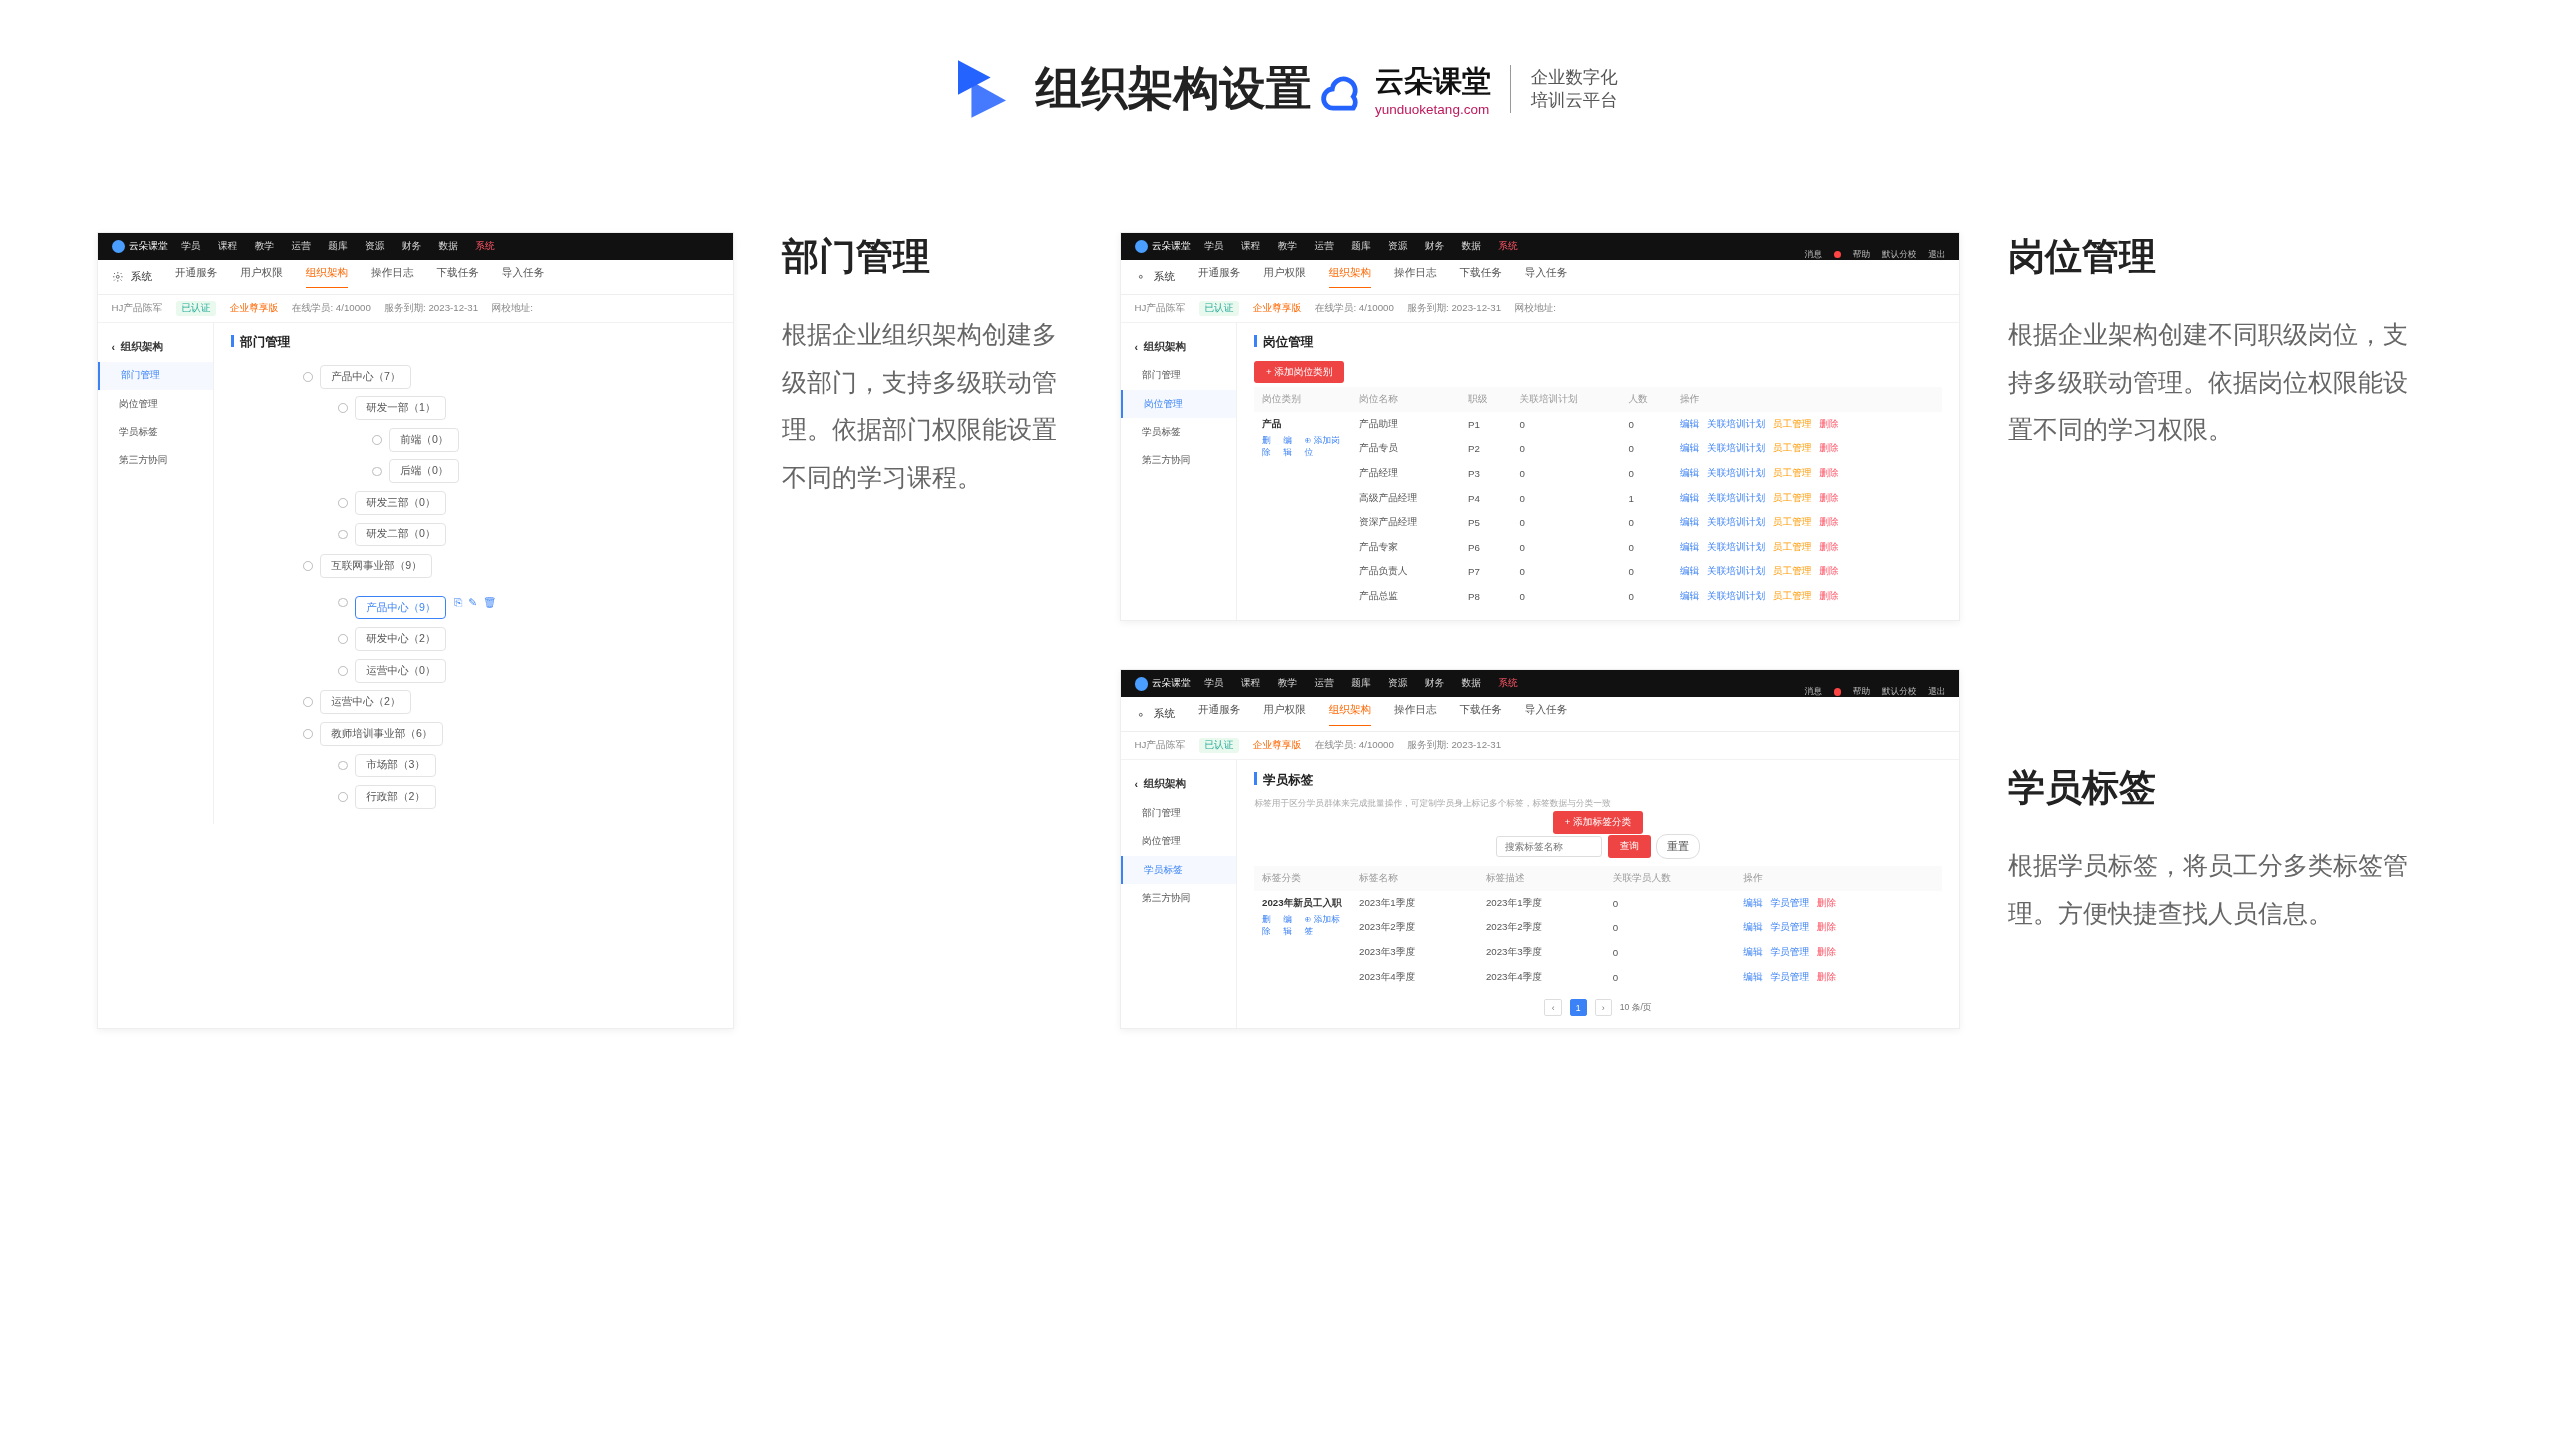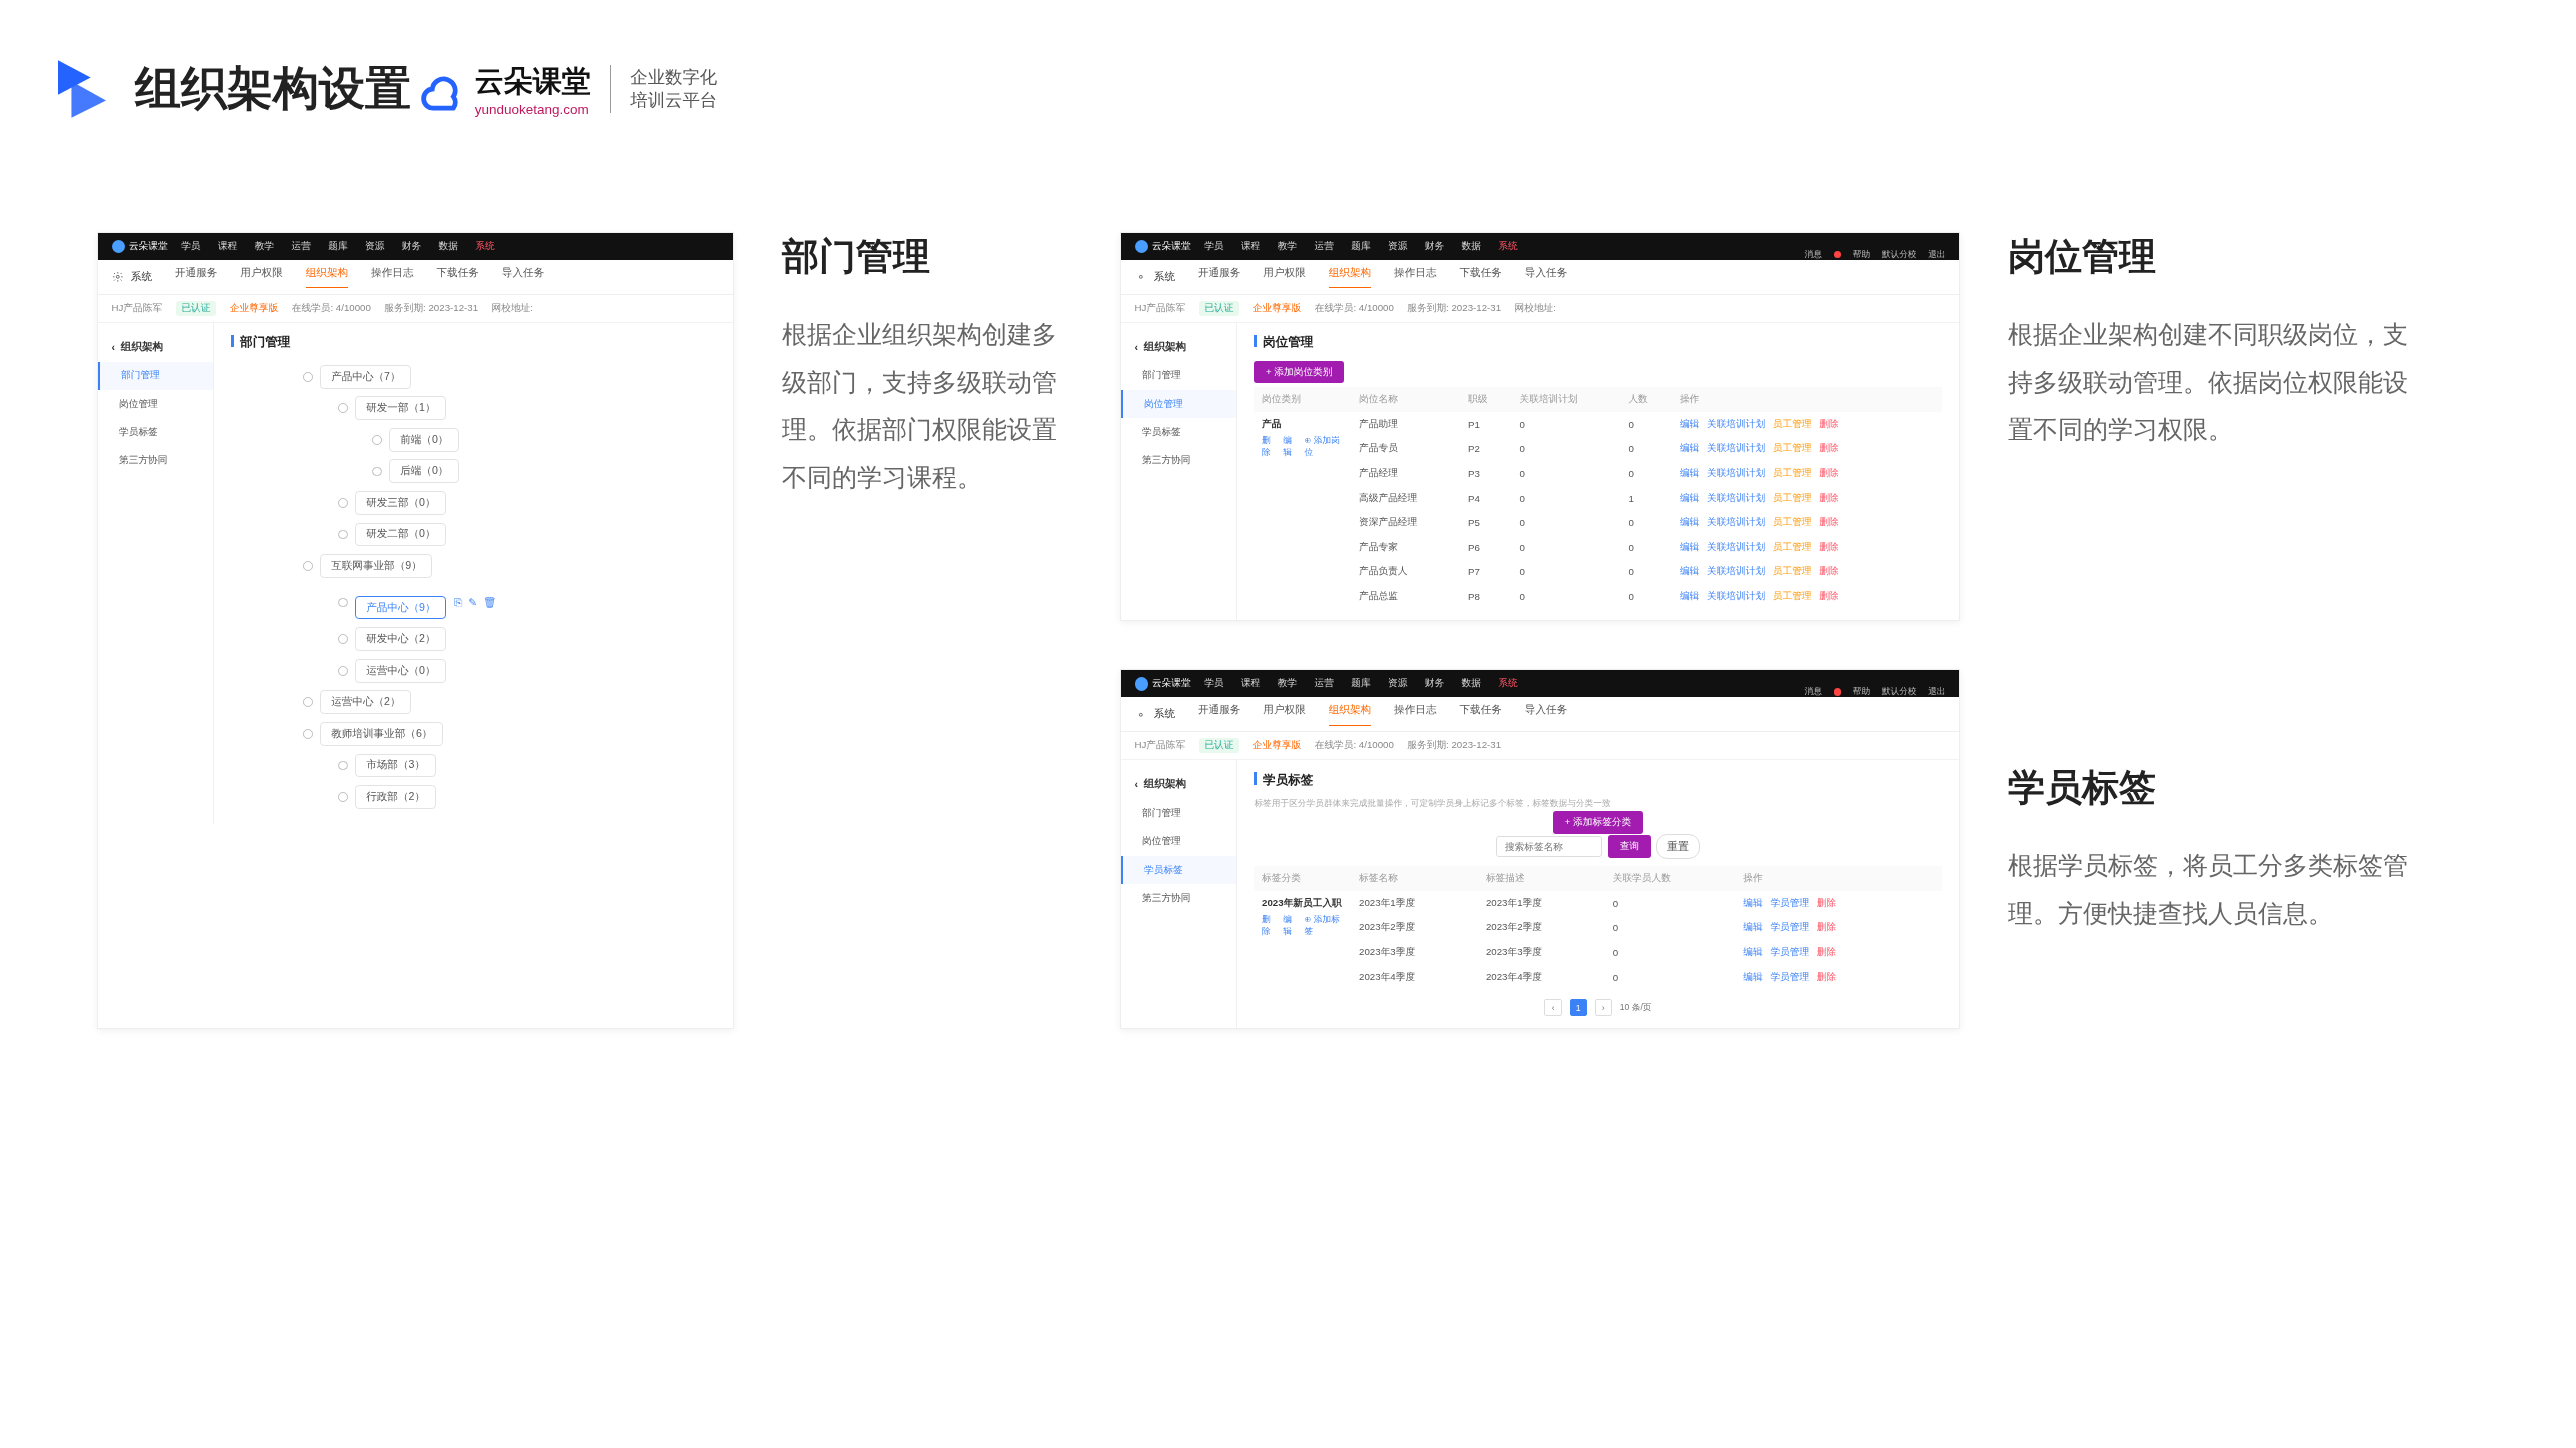--- a/index.html
+++ b/index.html
@@ -1,19 +1,19 @@
 <!DOCTYPE html>
 <html><head>
 <meta charset="utf-8">
 <style>
 * { margin: 0; padding: 0; box-sizing: border-box; }
 body { font-family: "Microsoft YaHei", "PingFang SC", sans-serif; background: #fff; width: 2576px; height: 1449px; position: relative; }
 
 
-.page-header { position: absolute; top: 58px; left: 58px; right: 58px; display: flex; justify-content: flex-start; align-items: center; }
+.page-header { position: absolute; top: 58px; left: 58px; right: 58px; display: flex; justify-content: center; align-items: center; }
 .page-title-wrap { display: flex; align-items: center; gap: 29px; }
 .title-icon { width: 48px; height: 58px; }
 .page-title { font-size: 46px; font-weight: 600; color: #222; }
 .logo-wrap { display: flex; align-items: center; gap: 19.3px; }
 .logo-box { display: flex; align-items: center; gap: 9.7px; }
 .logo-cloud { width: 54px; height: 46px; }
 .logo-text { font-size: 29px; font-weight: 700; color: #111; }
 .logo-domain { font-size: 13.5px; color: #be185d; }
 .logo-divider { width: 1px; height: 48px; background: #999; }
 .logo-tag { font-size: 17.4px; color: #555; line-height: 1.3; }
@@ -61,21 +61,21 @@
 
 .tree-row { display: flex; align-items: center; gap: 7.7px; padding: 3.9px 0; font-size: 10.6px; }
 .tree-indent { display: inline-block; }
 .tree-node { border: 1px solid #e3e3e3; border-radius: 3.9px; padding: 3.9px 9.7px; color: #555; background:#fff; }
 .tree-node.sel { border-color: #3b82f6; color: #3b82f6; margin-top: 10px; }
 .tree-dot { width:9.7px; height:9.7px; border:1.4px solid #bbb; border-radius:50%; }
 .tree-actions { display:flex; gap:5.8px; color:#3b82f6; font-size:10.6px; }
 .indent-1 { width: 29px; } .indent-2 { width: 64px; } .indent-3 { width: 99px; } .indent-4 { width: 133px; }
 
 
-.btn-primary { background: #a21caf; color: #fff; padding: 4.8px 11.6px; border-radius: 2.9px; font-size: 9.7px; display: inline-flex; align-items:center; gap:3.9px; }
+.btn-primary { background: #ef4444; color: #fff; padding: 4.8px 11.6px; border-radius: 2.9px; font-size: 9.7px; display: inline-flex; align-items:center; gap:3.9px; }
 .btn-plain { border:1px solid #ddd; padding:3.9px 9.7px; border-radius:11px; font-size:11px; color:#555; }
 .tbl { width: 100%; border-collapse: collapse; font-size: 9.7px; margin-top: 4px; }
 .tbl th, .tbl td { text-align: left; padding: 5.8px 7.7px; color: #555; }
 .tbl th { color: #999; font-weight: 400; background:#fafafa; }
 .tbl .ops a { color: #3b82f6; margin-right: 7.7px; }
 .tbl .ops a.warn { color: #f56; }
 .tbl .ops a.org { color: #f90; }
 .left-col { width: 97px; font-size:9.7px; color:#555; padding:5.8px 7.7px; vertical-align: top; }
 .left-col .cat { font-weight:600; color:#333; }
 .left-col .acts { color:#3b82f6; font-size:8.7px; margin-top:3.9px; display:flex; gap:5.8px; }

